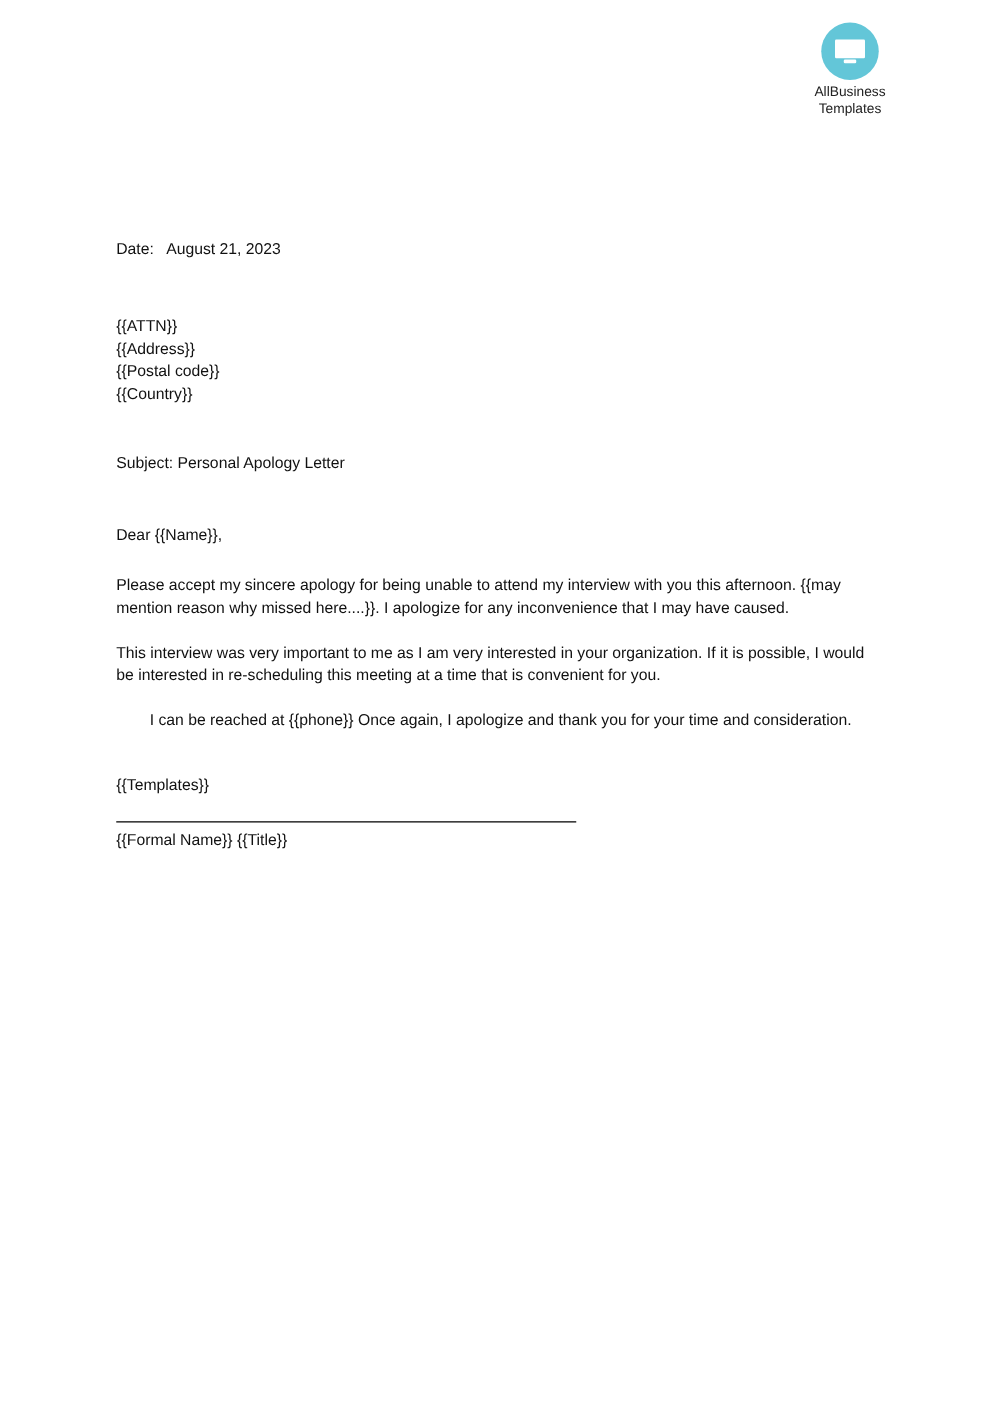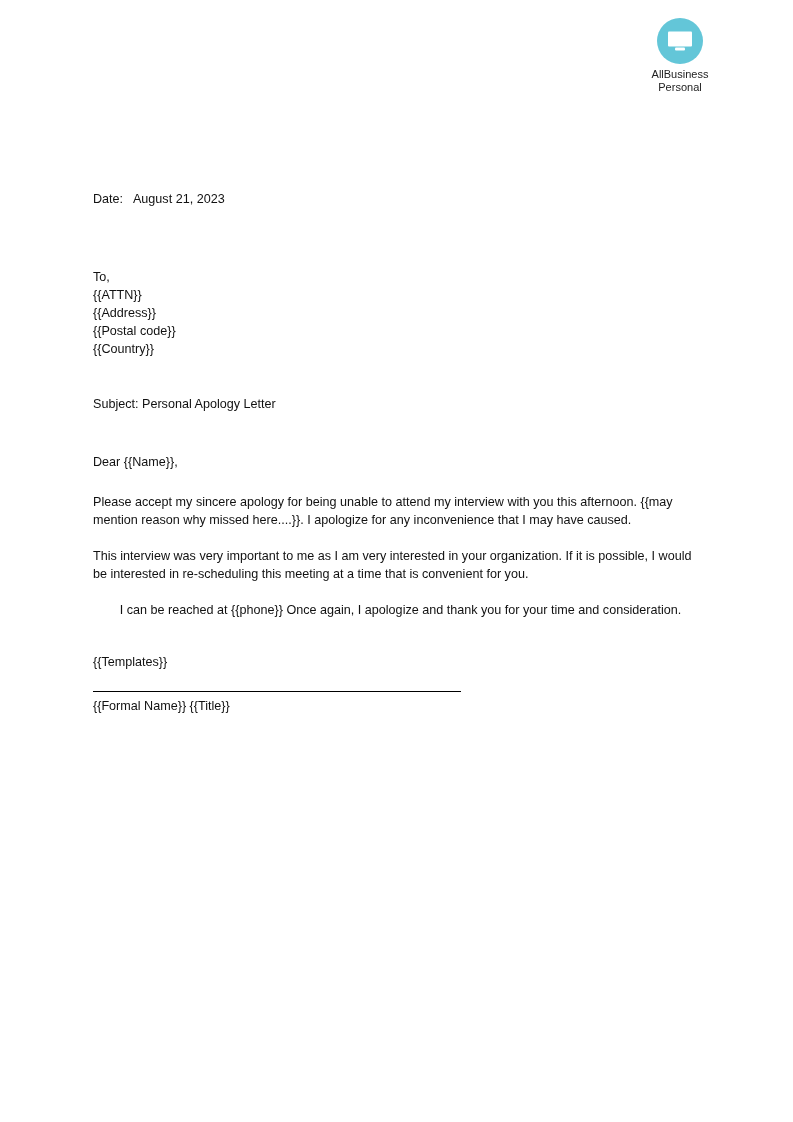--- a/index.html
+++ b/index.html
@@ -84,21 +84,21 @@
   .content {
     position: absolute;
     left: 93px;
     top: 190px;
     width: 615px;
     font-size: 12.6px;
     line-height: 18px;
     color: #111111;
   }
   .blk { margin: 0 0 0 0; }
-  .date-line { margin-bottom: 60px; }
+  .date-line { margin-bottom: 44px; }
   .addr-block { margin-bottom: 37px; }
   .addr-block div { line-height: 18px; }
   .subject-line { margin-bottom: 40px; }
   .salutation { margin-bottom: 22px; }
   .para { margin-bottom: 18px; }
   .para-last { margin-bottom: 34px; text-align: center; }
   .closing { margin-bottom: 38px; }
   .signature { margin-bottom: 20px; }
   .sig-rule {
     width: 368px;
@@ -125,34 +125,33 @@
 <div class="page">
 
   <div class="logo-block">
     <div class="logo-circle">
       <div class="logo-monitor">
         <div class="screen"></div>
         <div class="stand"></div>
       </div>
     </div>
     <div class="logo-text">AllBusiness</div>
-    <div class="logo-text">Personal</div>
+    <div class="logo-text">Templates</div>
   </div>
 
 
   <div class="content">
 
     <div class="blk date-line">
       <span>Date:</span>
       &nbsp;
       <span>August 21, 2023</span>
     </div>
 
     <div class="blk addr-block">
-      <div>To,</div>
       <div>{{ATTN}}</div>
       <div>{{Address}}</div>
       <div>{{Postal code}}</div>
       <div>{{Country}}</div>
     </div>
 
     <div class="blk subject-line">Subject: Personal Apology Letter</div>
 
     <div class="blk salutation">Dear  {{Name}},</div>
 

